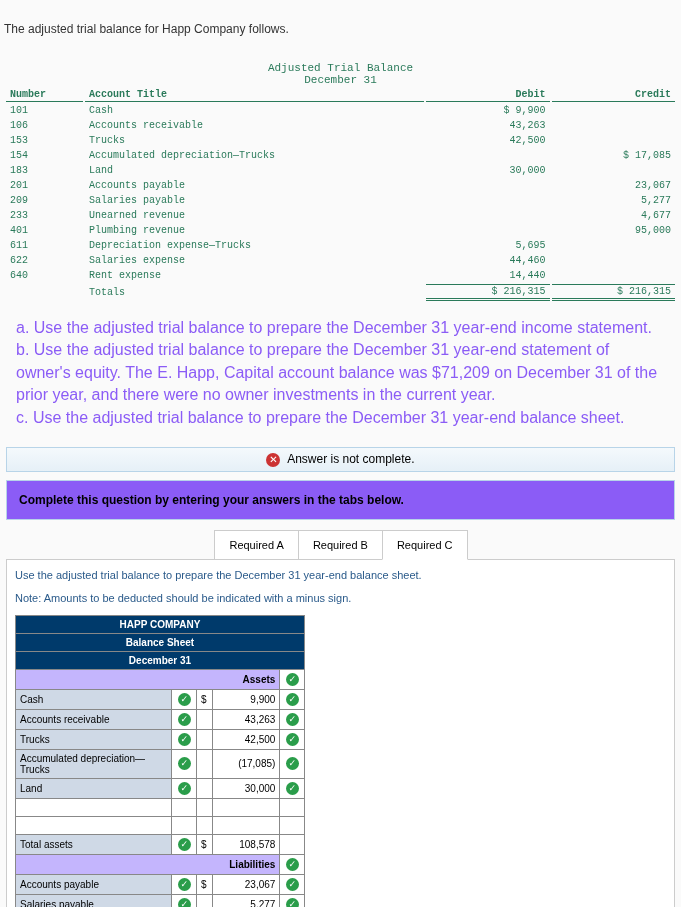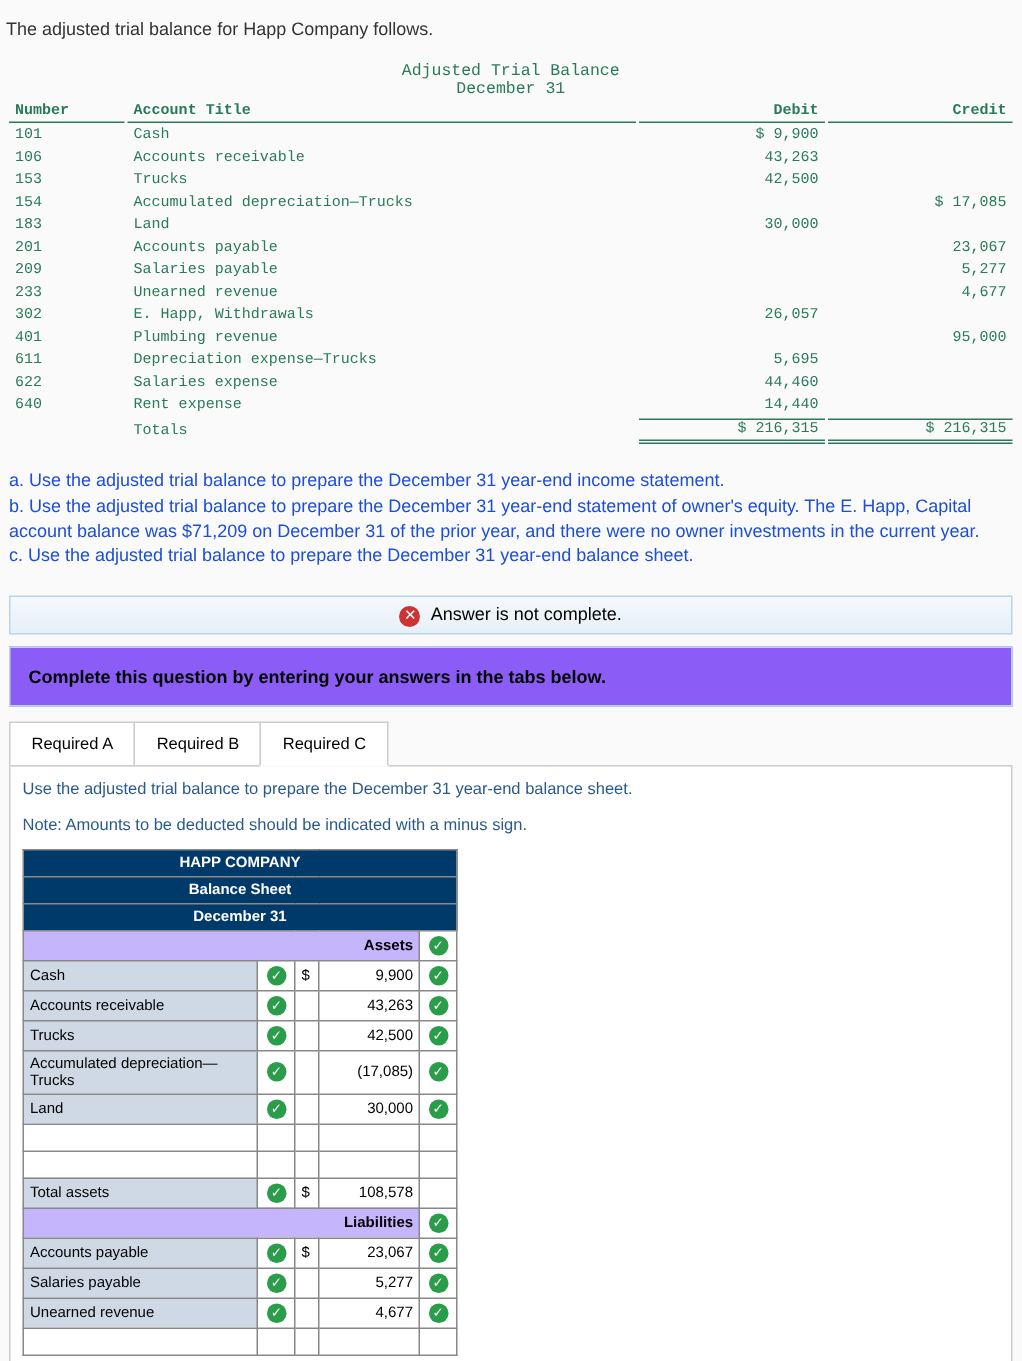--- a/index.html
+++ b/index.html
@@ -1,31 +1,31 @@
 <!DOCTYPE html>
 <html><head>
 <meta charset="utf-8">
 <style>
 * { box-sizing: border-box; margin: 0; padding: 0; }
 body { font-family: Arial, sans-serif; font-size: 11px; background: #fafafa; width: 681px; }
-.intro { padding: 12px 4px; color: #333; font-size: 12px; }
+.intro { padding: 22px 4px; color: #333; font-size: 12px; }
 .trial-balance { margin: 4px; }
 .tb-header { text-align: center; color: #2a7a5a; font-family: 'Courier New', monospace; font-size: 11px; }
 .tb-table { width: 100%; font-family: 'Courier New', monospace; font-size: 10px; color: #2a7a5a; }
 .tb-table td { padding: 1px 4px; }
 .tb-col-num { width: 50px; }
 .tb-col-title { width: 220px; }
 .tb-col-amt { width: 80px; text-align: right; }
 .tb-head-row td { border-bottom: 1px solid #2a7a5a; font-weight: bold; }
 .tb-total-row td.tb-col-amt { border-top: 1px solid #2a7a5a; border-bottom: 3px double #2a7a5a; }
-.instructions { padding: 10px 6px; color: #1d4ed8; font-size: 12px; line-height: 1.4; }
+.instructions { padding: 10px 16px; color: #8b5cf6; font-size: 16px; line-height: 1.4; }
 .answer-banner { margin: 8px 6px; border: 1px solid #b8d4e8; background: linear-gradient(#f4f9fc,#e6f0f7); padding: 4px; text-align: center; font-weight: normal; font-size: 12px; }
 .answer-banner .x-icon { display: inline-block; width: 14px; height: 14px; background: #c33; color: #fff; border-radius: 50%; text-align: center; line-height: 14px; font-size: 10px; margin-right: 4px; }
 .complete-msg { margin: 0 6px 10px; border: 1px solid #b8d4e8; background: #8b5cf6; padding: 12px; font-weight: bold; font-size: 12px; }
-.tabs { display: flex; margin: 0 6px; }
+.tabs { display: flex; margin: 0 6px; justify-content: center; }
 .tab { border: 1px solid #ccc; padding: 8px 14px; background: #fff; font-size: 11px; margin-right: -1px; cursor: pointer; }
 .tab.active { background: #fff; border-bottom: 1px solid #fff; }
 .tab-content { margin: 0 6px; border: 1px solid #ccc; border-top: 1px solid #ccc; padding: 8px; background: #fff; margin-top: -1px; }
 .tab-instr { color: #2a5a8a; font-size: 11px; line-height: 1.4; margin-bottom: 8px; }
 .bs-table { border-collapse: collapse; width: 290px; }
 .bs-table td { border: 1px solid #888; padding: 3px 4px; font-size: 10px; height: 18px; }
 .bs-hdr { background: #003a6b; color: #fff; font-weight: bold; text-align: center; margin-top: 12px; }
 .bs-sec { background: #c4b5fd; font-weight: bold; text-align: right; }
 .bs-label { background: #cfd9e6; width: 140px; }
 .bs-chk { width: 18px; text-align: center; background: #fff; }
@@ -95,26 +95,20 @@
   <td class="tb-col-amt"></td>
   <td class="tb-col-amt">5,277</td>
         </tr>
         <tr>
           <td class="tb-col-num">233</td>
   <td class="tb-col-title">Unearned revenue</td>
   <td class="tb-col-amt"></td>
   <td class="tb-col-amt">4,677</td>
         </tr>
         <tr>
-          <td class="tb-col-num">302</td>
-  <td class="tb-col-title">E. Happ, Withdrawals</td>
-  <td class="tb-col-amt">26,057</td>
-  <td class="tb-col-amt"></td>
-        </tr>
-        <tr>
           <td class="tb-col-num">401</td>
   <td class="tb-col-title">Plumbing revenue</td>
   <td class="tb-col-amt"></td>
   <td class="tb-col-amt">95,000</td>
         </tr>
         <tr>
           <td class="tb-col-num">611</td>
   <td class="tb-col-title">Depreciation expense—Trucks</td>
   <td class="tb-col-amt">5,695</td>
   <td class="tb-col-amt"></td>

